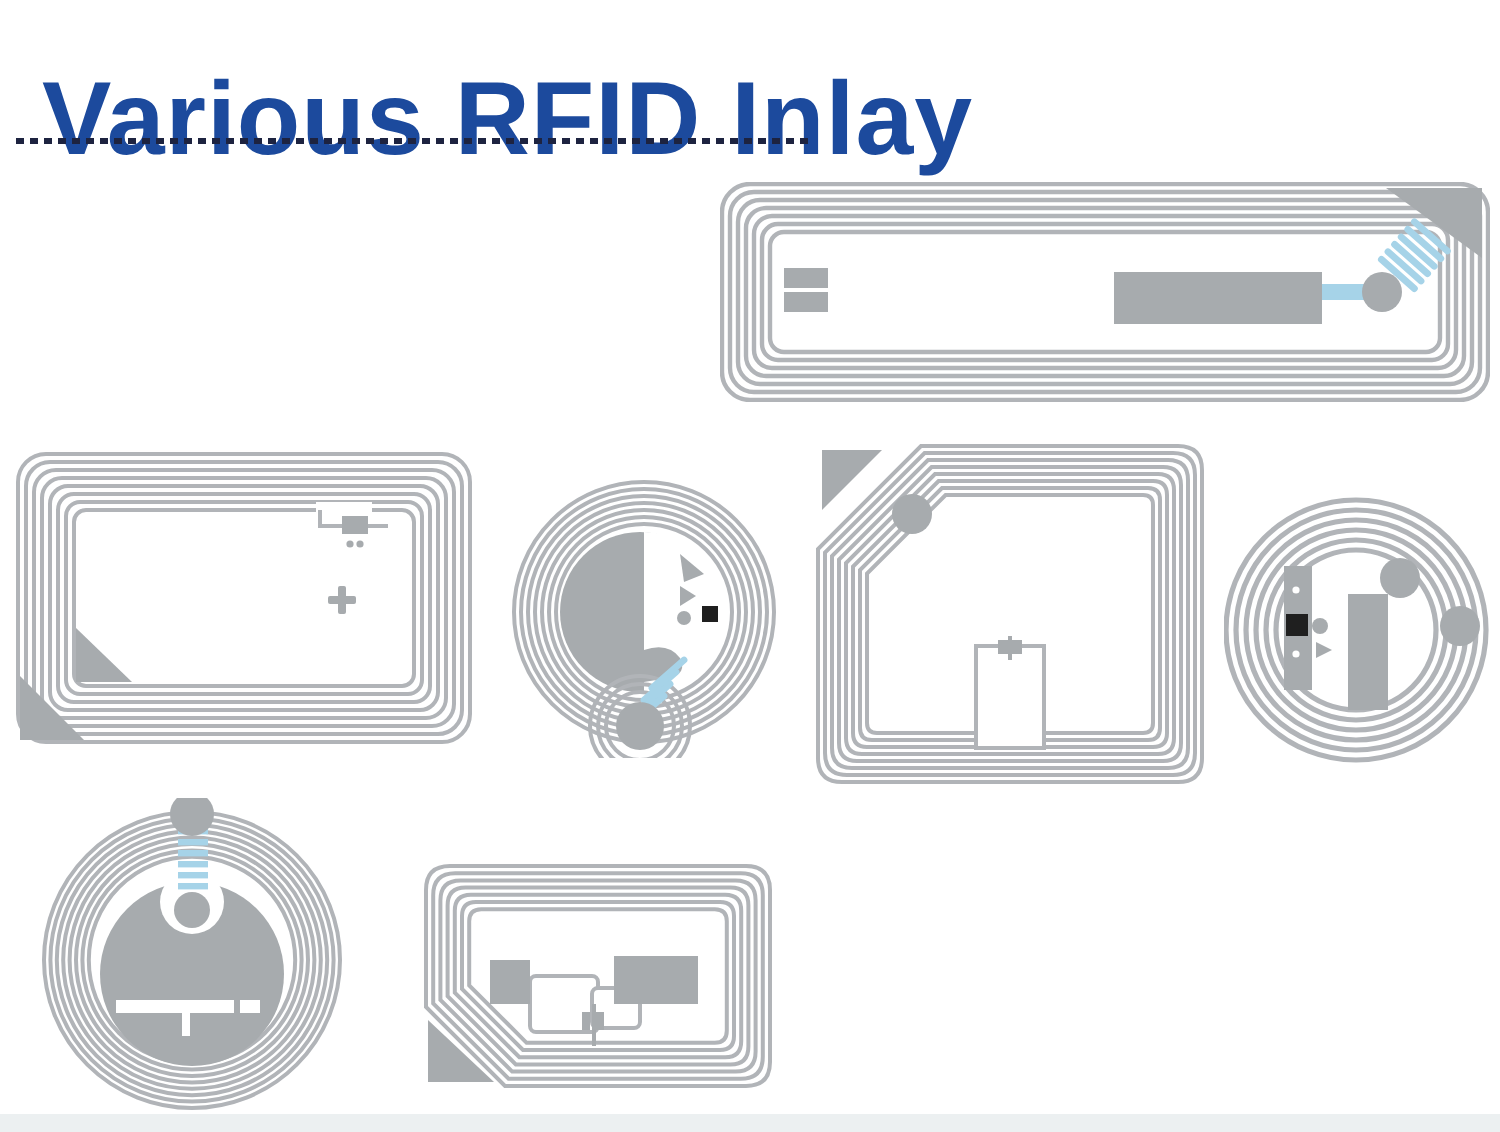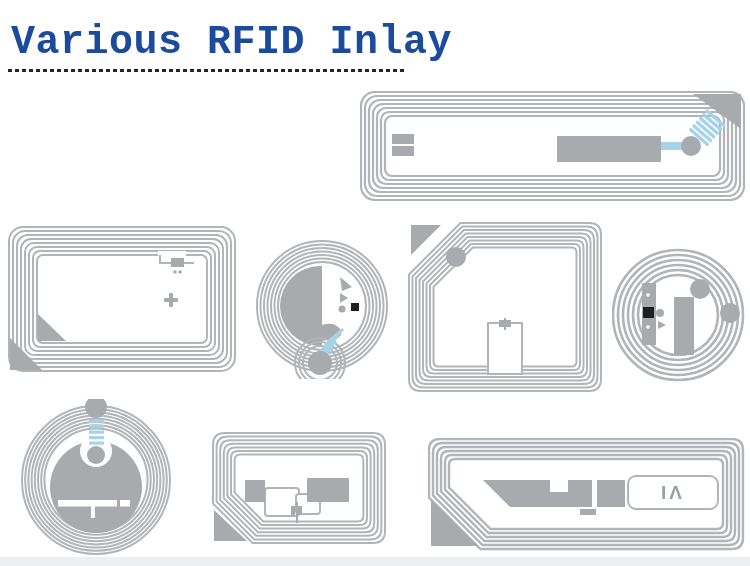--- a/index.html
+++ b/index.html
@@ -1,19 +1,19 @@
 <!DOCTYPE html>
 <html style="--background: #ffffff; --title-blue: #1c4a9d; --underline-navy: #1d2340; --coil-gray: #b1b4b8; --fill-gray: #a7abae; --accent-blue: #a6d3e8; --chip-black: #1f1f1f; --inlay-white: #ffffff; --footer-strip: #e9edee;"><head>
 <meta charset="utf-8">
 <style>
   html,body{margin:0;padding:0;background:#fff;}
   .canvas{position:relative;width:750px;height:566px;background:var(--background,#fff);overflow:hidden;
           font-family:"Liberation Sans",sans-serif;}
-  .page-title{position:absolute;left:9px;top:18px;margin:2px;font-size:40px;font-weight:700;
-              color:var(--title-blue);letter-spacing:0.5px;font-family:Liberation Mono, monospace;}
+  .page-title{position:absolute;left:9px;top:18px;margin:12px;font-size:52px;font-weight:700;
+              color:var(--title-blue);letter-spacing:0.5px;}
   .title-underline{position:absolute;left:8px;top:69px;width:396px;height:3px;
       background:repeating-linear-gradient(90deg,var(--underline-navy) 0 4px,transparent 4px 7px);}
   .inlay{position:absolute;}
   .footer-strip{position:absolute;left:0;top:557px;width:750px;height:9px;
                 background:var(--footer-strip);opacity:.85;}
   .coil{fill:none;stroke:var(--coil-gray);stroke-width:2;}
   .coil22{fill:none;stroke:var(--coil-gray);stroke-width:2.2;}
   .coil24{fill:none;stroke:var(--coil-gray);stroke-width:2.4;}
   .coil26{fill:none;stroke:var(--coil-gray);stroke-width:2.6;}
   .fg{fill:var(--fill-gray);}
@@ -191,32 +191,15 @@
       <rect class="whs" x="53" y="56" width="34" height="28" rx="3"></rect>
       <rect class="whs" x="84" y="62" width="24" height="20" rx="3"></rect>
       <rect class="fg" x="95" y="46" width="42" height="24"></rect>
       <rect class="fg" x="33" y="48" width="20" height="22"></rect>
       <rect class="fg" x="79" y="74" width="4" height="9"></rect>
       <rect class="fg" x="86" y="74" width="4" height="9"></rect>
       <rect class="fg" x="84" y="70" width="2" height="21"></rect>
     </svg>
   </div>
 
-  <div class="inlay" style="left:428px;top:438px;width:318px;height:114px" aria-label="wide-rectangle-inlay-bottom-right">
-    <svg width="318" height="114" viewBox="0 0 318 114">
-      <path class="coil24" d="M52.5 111 H304 Q315 111 315 100 V12 Q315 1 304 1 H12 Q1 1 1 12 V59.5 Z"></path>
-      <path class="coil24" d="M54.5 107 H301 Q311 107 311 97 V15 Q311 5 301 5 H15 Q5 5 5 15 V57.5 Z"></path>
-      <path class="coil24" d="M56.5 103 H298 Q307 103 307 94 V18 Q307 9 298 9 H18 Q9 9 9 18 V55.5 Z"></path>
-      <path class="coil24" d="M58.5 99 H295 Q303 99 303 91 V21 Q303 13 295 13 H21 Q13 13 13 21 V53.5 Z"></path>
-      <path class="coil24" d="M60.5 95 H292 Q299 95 299 88 V24 Q299 17 292 17 H24 Q17 17 17 24 V51.5 Z"></path>
-      <path class="coil24" d="M62.5 91 H289 Q295 91 295 85 V27 Q295 21 289 21 H27 Q21 21 21 27 V49.5 Z"></path>
-      <polygon class="fg" points="3,62 3,108 50,108"></polygon>
-      <path class="fg" d="M55,42 H122 V54 H140 V42 H164 V69 H82 Z"></path>
-      <rect class="fg" x="169" y="42" width="28" height="27"></rect>
-      <rect class="wh" x="146" y="69" width="30" height="2"></rect>
-      <rect class="fg" x="152" y="71" width="16" height="6"></rect>
-      <rect class="whs" x="200" y="38" width="90" height="33" rx="8"></rect>
-      <text class="mark-text" x="245" y="61" text-anchor="middle">IΛ</text>
-    </svg>
-  </div>
 
   <div class="footer-strip"></div>
 </div>
 
 </body></html>

